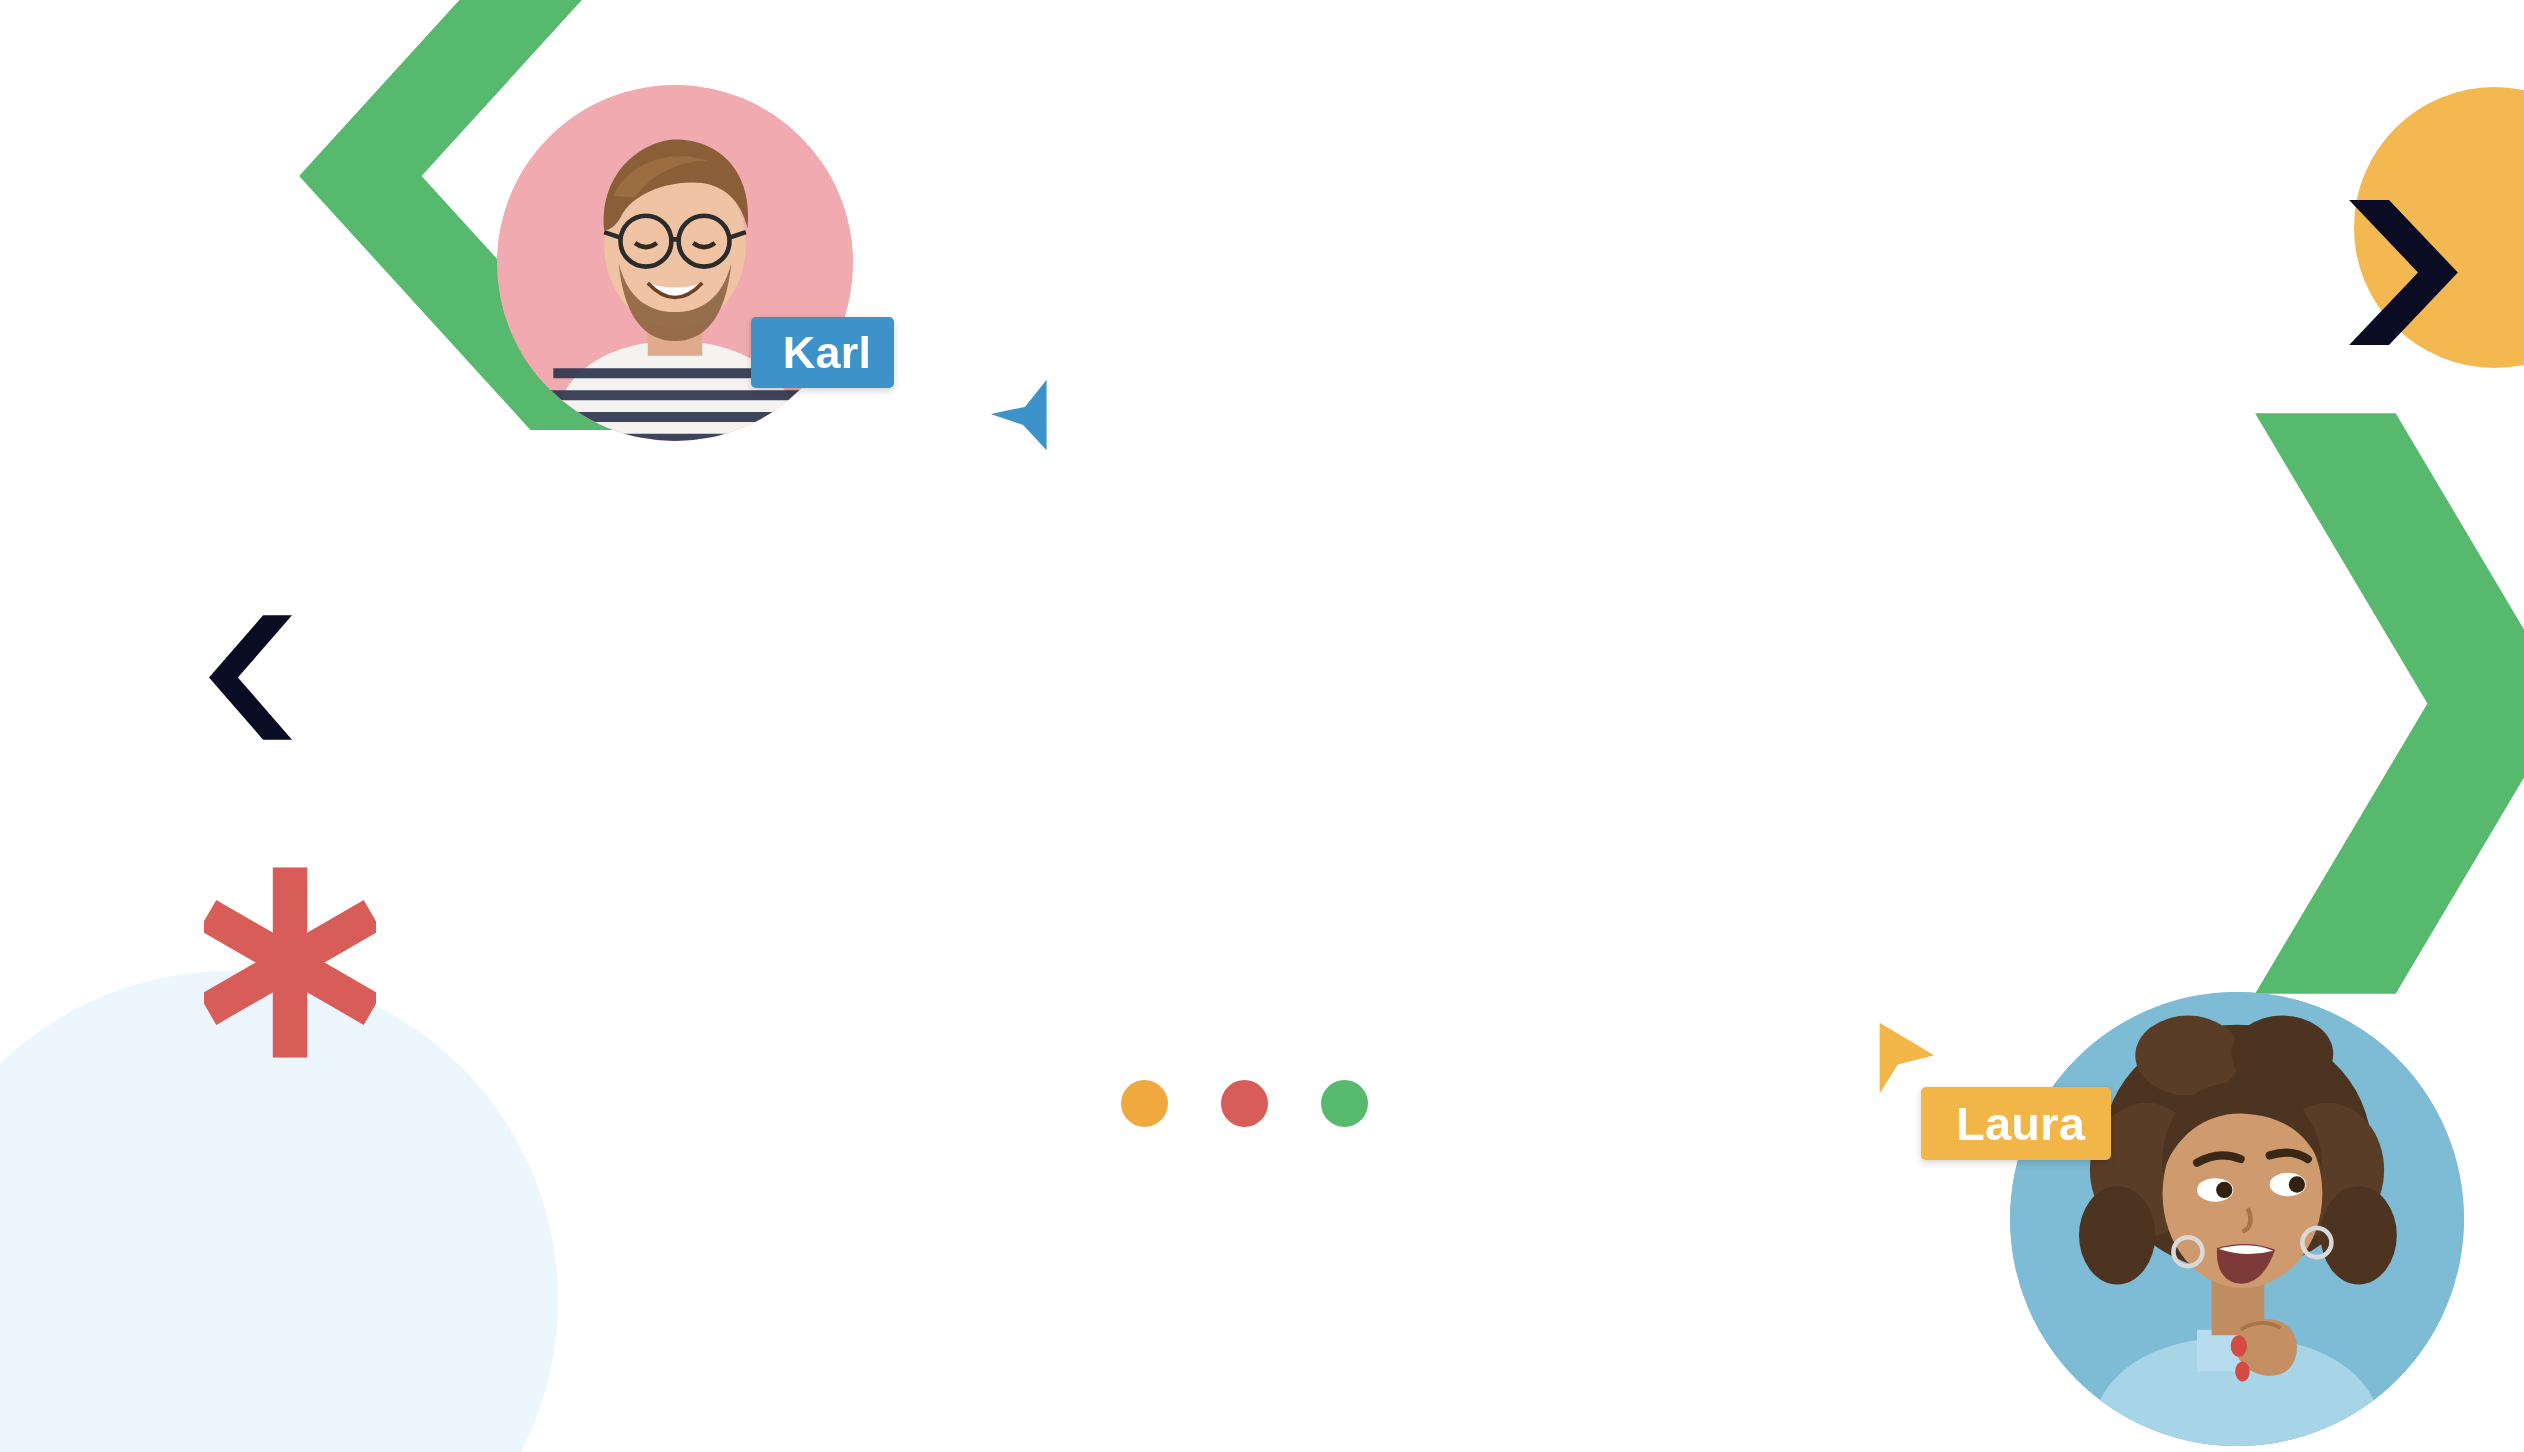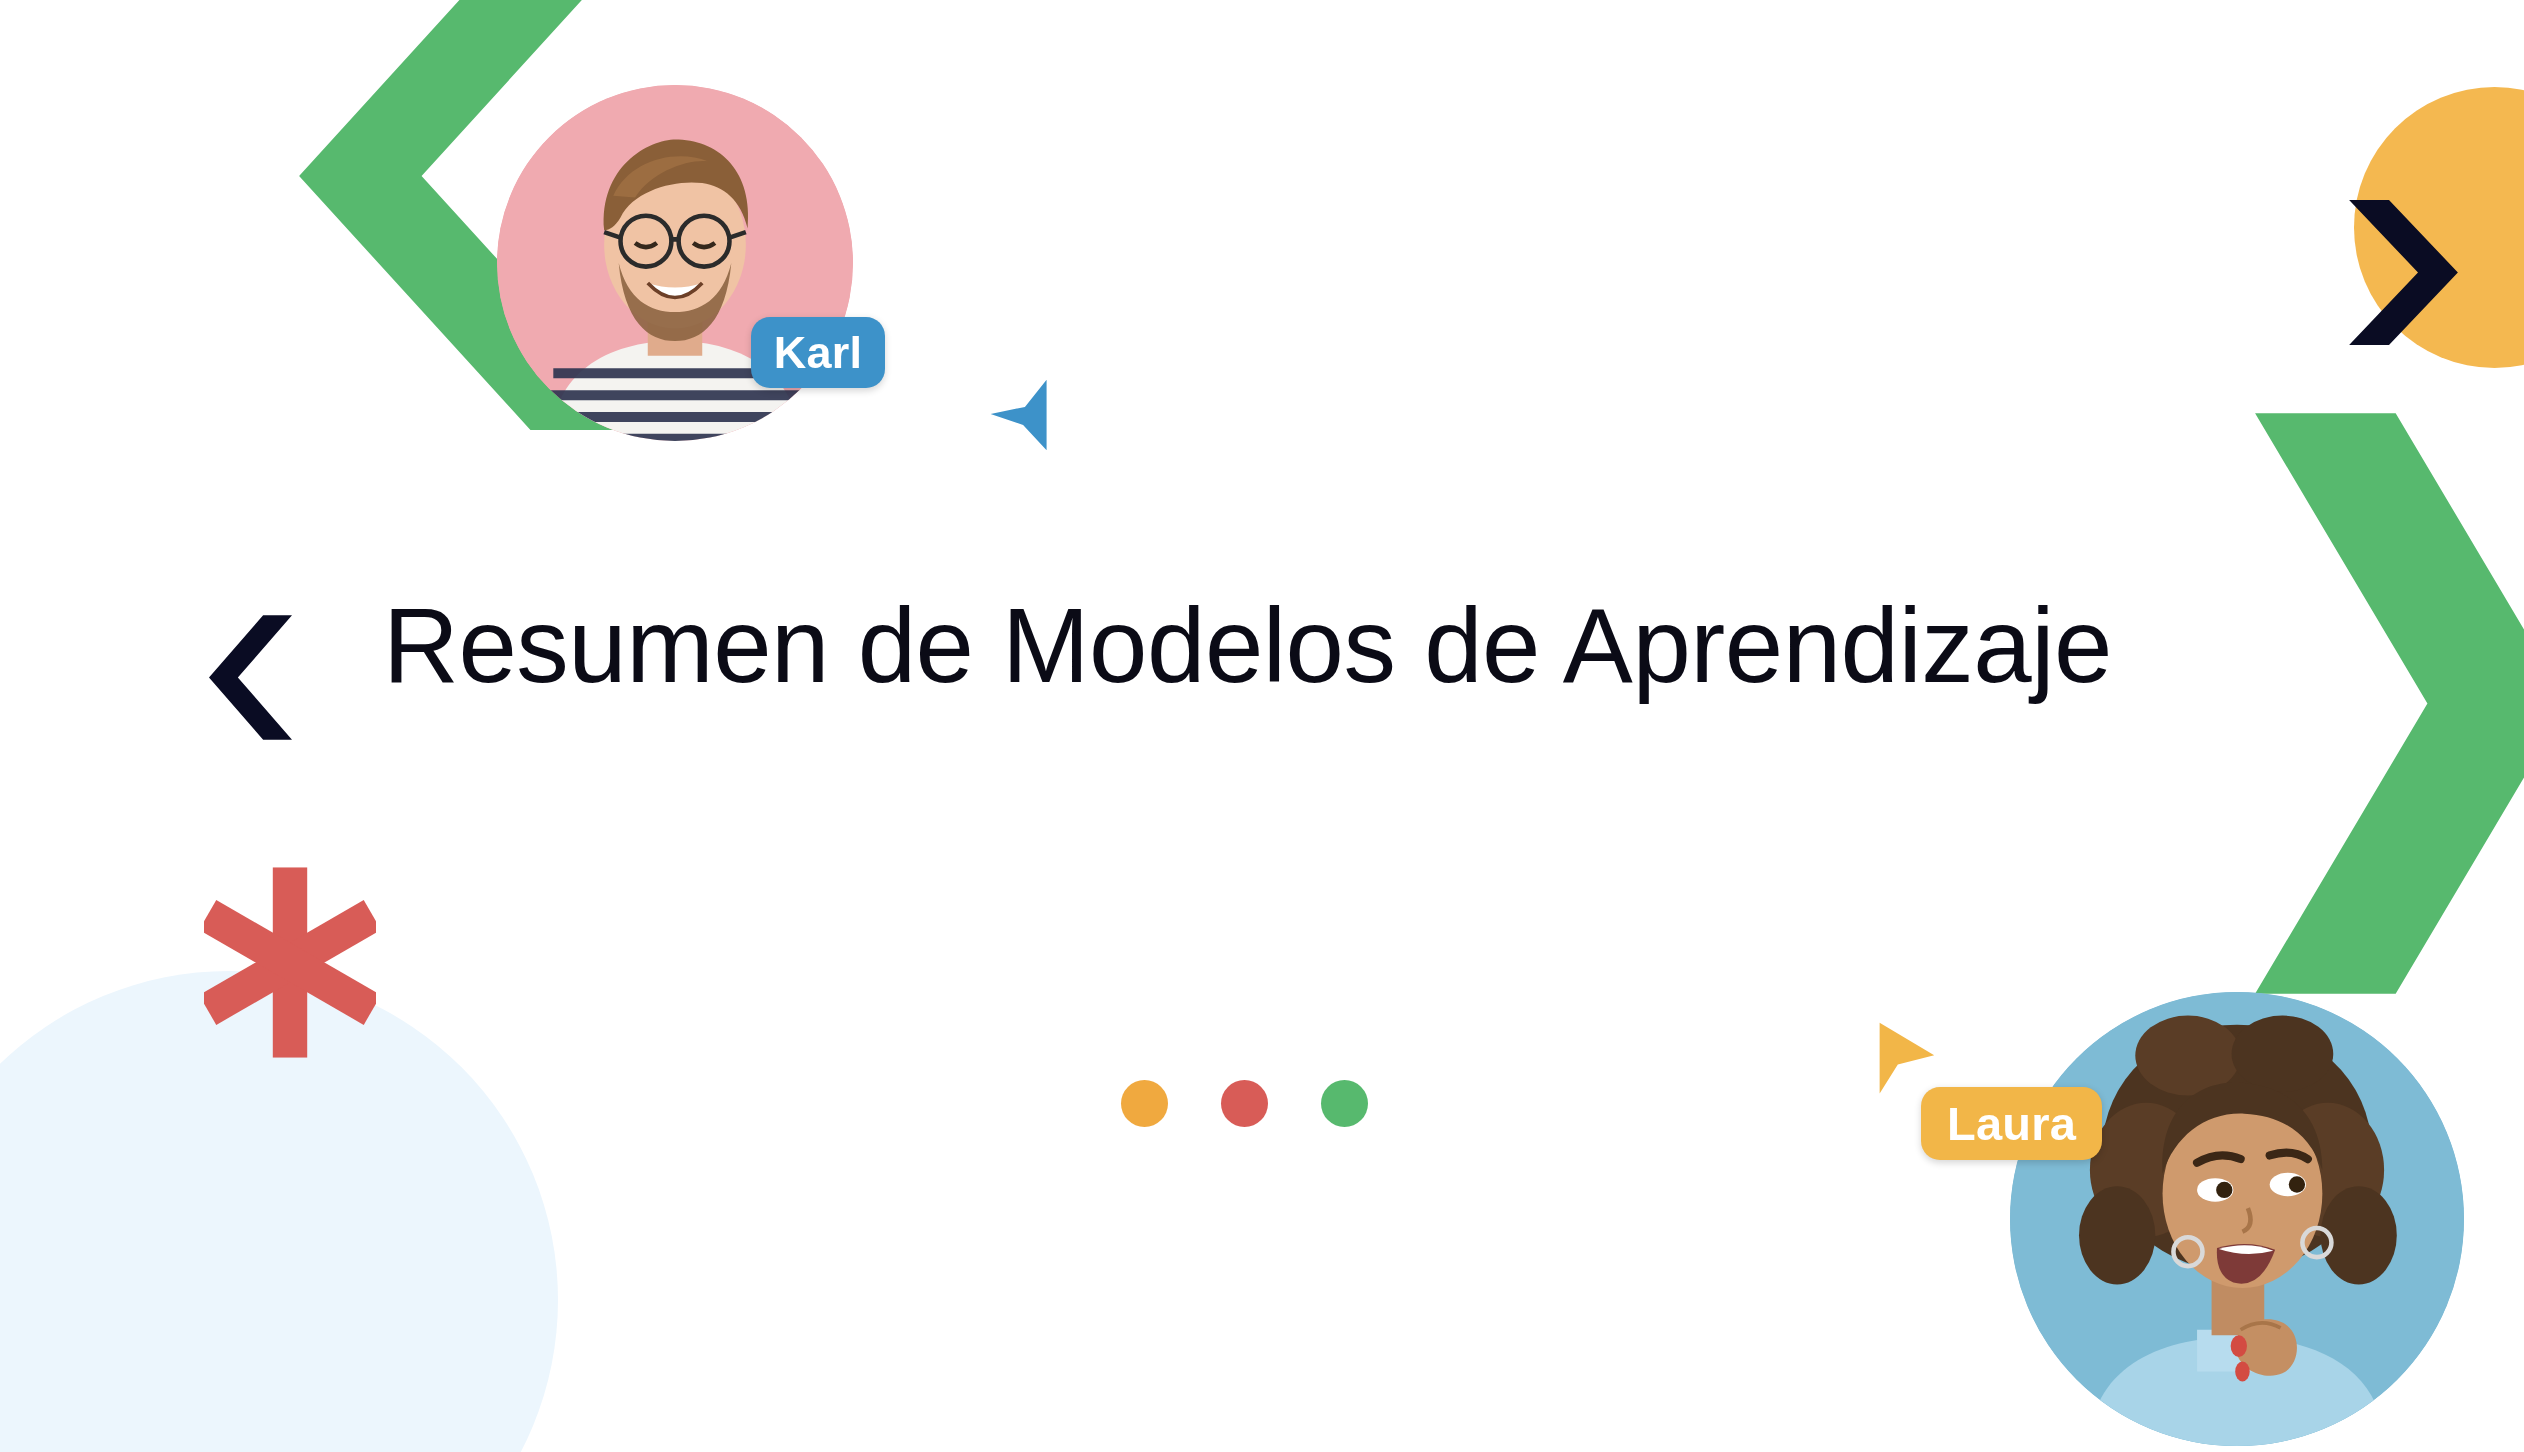--- a/index.html
+++ b/index.html
@@ -102,23 +102,24 @@
     background: #7ebbd5;
   }
 
   .name-chip {
     position: absolute;
     color: #ffffff;
     font-weight: bold;
     display: flex;
     align-items: center;
     justify-content: center;
-    border-radius: 19px;
+    border-radius: 5px;
     box-shadow: 0 2.7px 7.3px rgba(0,0,0,0.16);
     letter-spacing: 0.2px;
+    padding-left: 9px;
   }
   .chip-karl {
     left: 751px;
     top: 317px;
     width: 134px;
     height: 71px;
     background: #3d92c9;
     font-size: 45px;
   }
   .chip-laura {
@@ -280,21 +281,20 @@
       <ellipse cx="256" cy="418" rx="8" ry="11" fill="#d34b42"></ellipse>
     </svg>
   </div>
   <div class="name-chip chip-laura">Laura</div>
 
   <svg class="cursor cursor-yellow" viewBox="0 0 70 88">
     <polygon points="6,4 6,82 26,50 66,40 " fill="#f2b648"></polygon>
   </svg>
 
   <div class="title-block">
-    <div class="title-text">Resumen de Modelos de Aprendizaje</div>
   </div>
 
   <div class="dots">
     <span class="dot" style="background:#f0a93f"></span>
     <span class="dot" style="background:#d85c57"></span>
     <span class="dot" style="background:#57b96e"></span>
   </div>
 
 </div>
 

